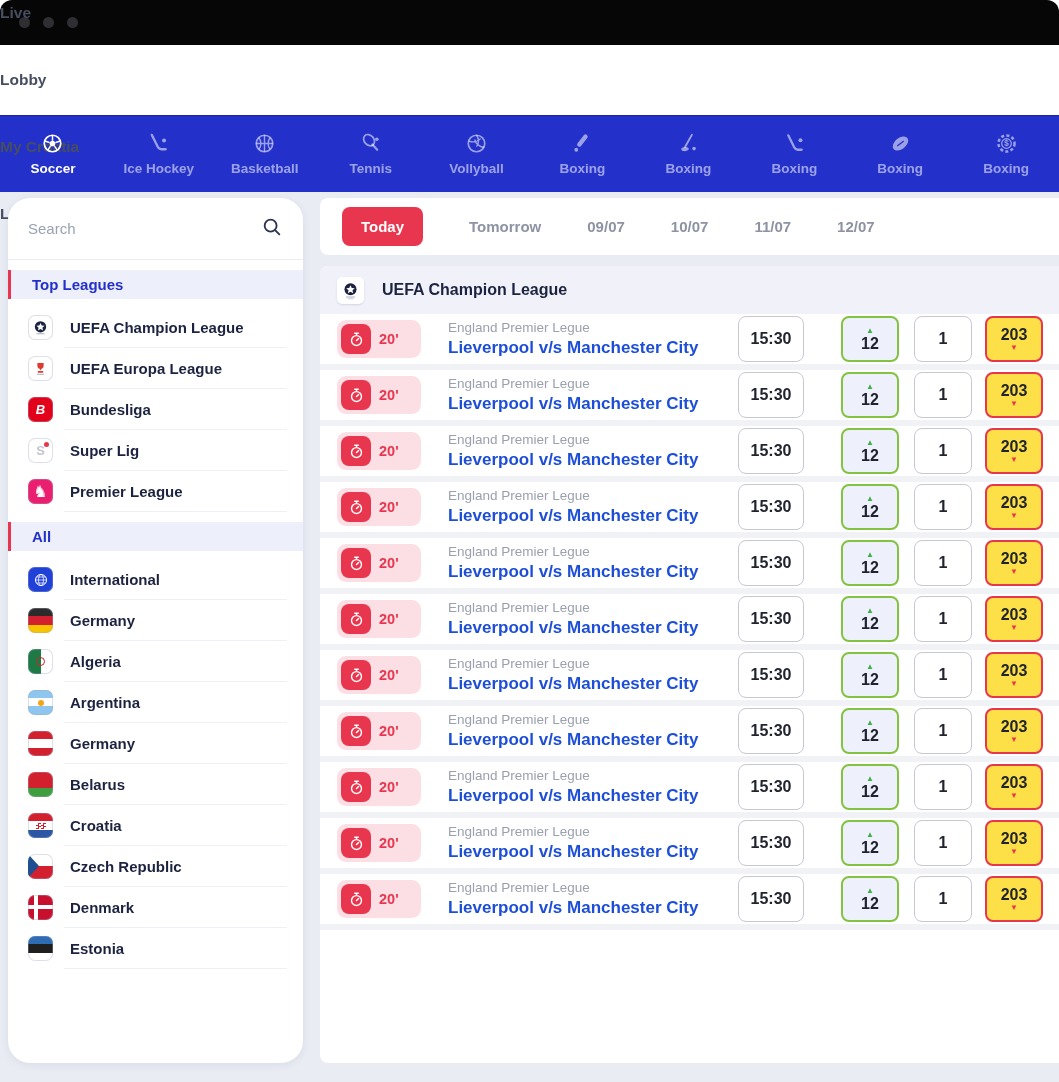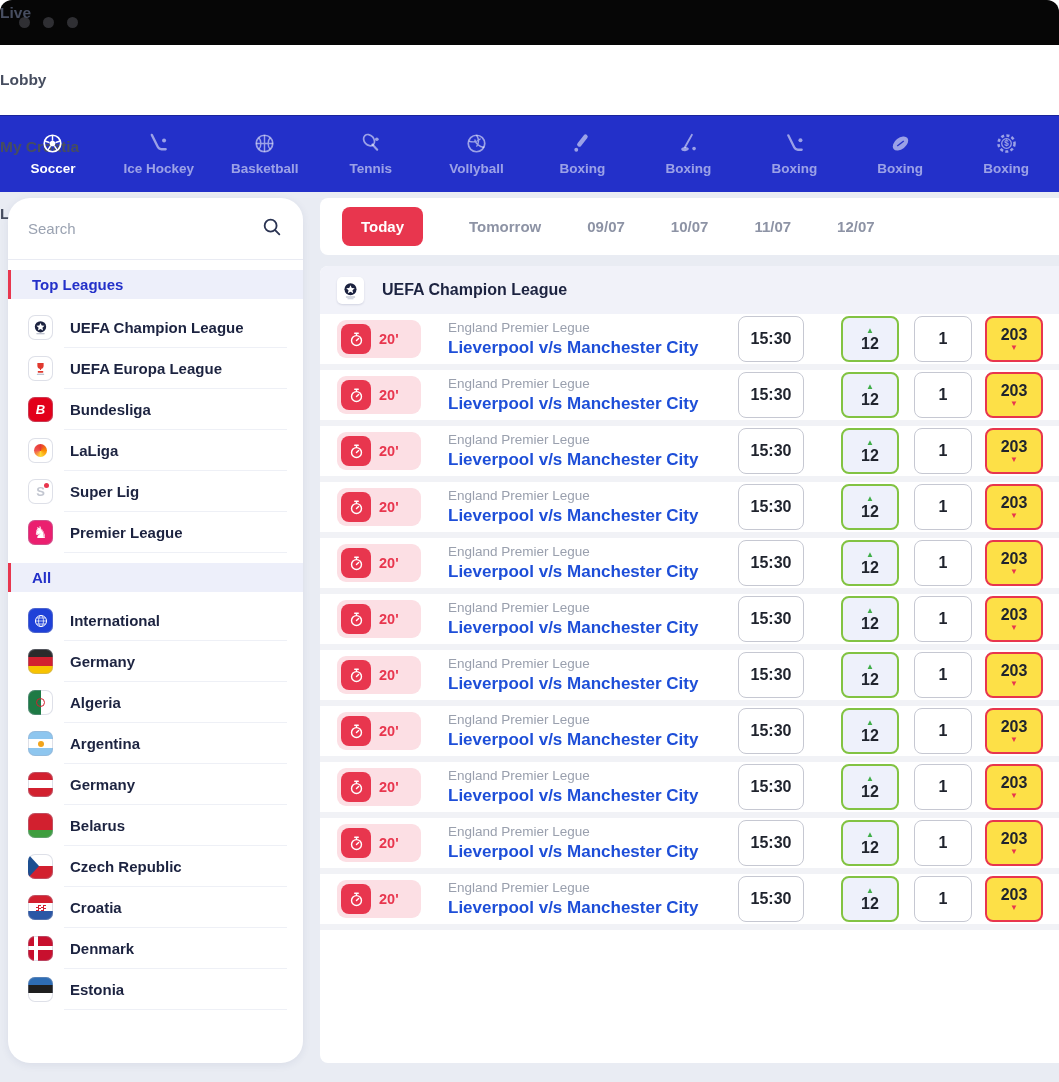--- a/index.html
+++ b/index.html
@@ -273,26 +273,20 @@
                 <rect x="6" y="20.4" width="12" height="1.4" rx=".7" fill="#aab0c0"></rect>
               </svg>
             </span>
           <span class="lbl">UEFA Europa League</span>
         </li>
         <li class="side-item">
           <span class="lg lg-bundesliga">B</span>
           <span class="lbl">Bundesliga</span>
         </li>
         <li class="side-item">
-          <span class="lg">
-              <span class="laliga-ball"></span>
-            </span>
-          <span class="lbl">LaLiga</span>
-        </li>
-        <li class="side-item">
           <span class="lg lg-superlig">S</span>
           <span class="lbl">Super Lig</span>
         </li>
         <li class="side-item">
           <span class="lg lg-premier">♞</span>
           <span class="lbl">Premier League</span>
         </li>
       </ul>
 
       <div class="sec-header">All</div>
@@ -321,26 +315,26 @@
         </li>
         <li class="side-item">
           <span class="lg flag-austria"></span>
           <span class="lbl">Germany</span>
         </li>
         <li class="side-item">
           <span class="lg flag-belarus"></span>
           <span class="lbl">Belarus</span>
         </li>
         <li class="side-item">
+          <span class="lg flag-croatia"></span>
+          <span class="lbl">Croatia</span>
+        </li>
+        <li class="side-item">
           <span class="lg flag-czech"></span>
           <span class="lbl">Czech Republic</span>
-        </li>
-        <li class="side-item">
-          <span class="lg flag-croatia"></span>
-          <span class="lbl">Croatia</span>
         </li>
         <li class="side-item">
           <span class="lg flag-denmark"></span>
           <span class="lbl">Denmark</span>
         </li>
         <li class="side-item">
           <span class="lg flag-estonia"></span>
           <span class="lbl">Estonia</span>
         </li>
       </ul>

